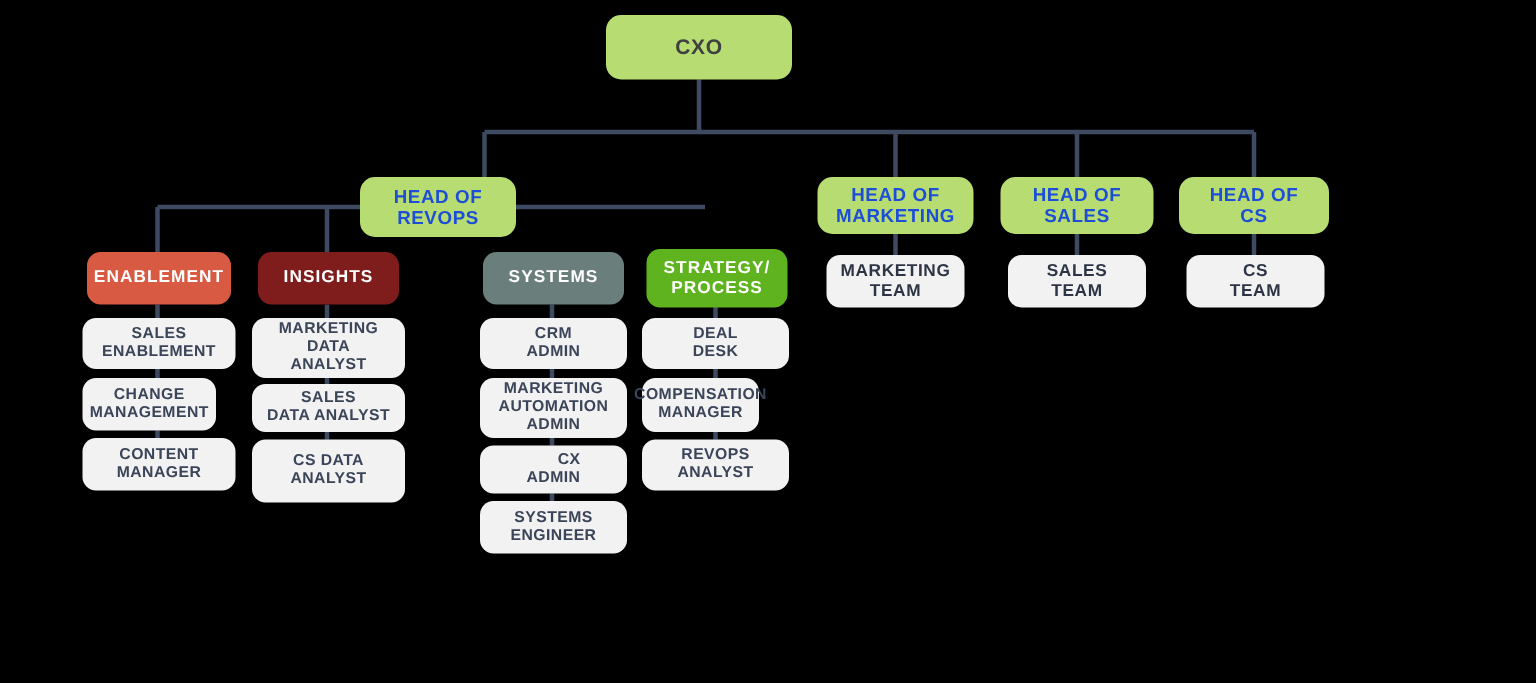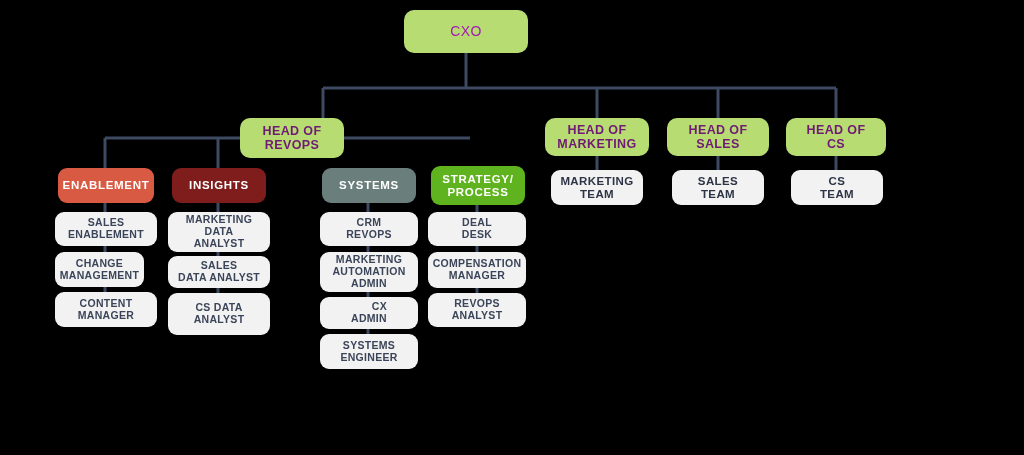--- a/index.html
+++ b/index.html
@@ -34,29 +34,29 @@
     text-align: center;
     border-radius: 9px;
     letter-spacing: 0.4px;
     line-height: 1.12;
     white-space: pre-line;
   }
 
   
   .node.head {
     background: #b7dc72;
-    color: #701a75;
+    color: #1d4ed8;
     font-weight: bold;
     font-size: 12.5px;
     border-radius: 10px;
   }
   .node.root {
     background: #b7dc72;
-    color: #a21caf;
-    font-weight: normal;
+    color: #404040;
+    font-weight: bold;
     font-size: 14px;
     border-radius: 10px;
   }
 
   
   .node.cat {
     color: #ffffff;
     font-weight: bold;
     font-size: 11.5px;
     letter-spacing: 0.7px;
@@ -170,32 +170,32 @@
 DATA
 ANALYST</div>
   <div class="node role" style="left:168px; top:256px; width:102px; height:32px;">SALES
 DATA ANALYST</div>
   <div class="node role" style="left:168px; top:293px; width:102px; height:42px;">CS DATA
 ANALYST</div>
 
   <div class="node cat cat-systems" style="left:322px; top:168px; width:94px; height:35px;">SYSTEMS</div>
 
   <div class="node role" style="left:320px; top:212px; width:98px; height:34px;">CRM
-REVOPS</div>
+ADMIN</div>
   <div class="node role" style="left:320px; top:252px; width:98px; height:40px;">MARKETING
 AUTOMATION
 ADMIN</div>
   <div class="node role" style="left:320px; top:297px; width:98px; height:32px;text-align:right;">CX
 ADMIN</div>
   <div class="node role" style="left:320px; top:334px; width:98px; height:35px;">SYSTEMS
 ENGINEER</div>
 
   <div class="node role" style="left:428px; top:212px; width:98px; height:34px;">DEAL
 DESK</div>
 
   <div class="node cat cat-strategy" style="left:431px; top:166px; width:94px; height:39px;">STRATEGY/
 PROCESS</div>
-  <div class="node role" style="left:428px; top:252px; width:98px; height:36px;">COMPENSATION
+  <div class="node role" style="left:428px; top:252px; width:78px; height:36px;">COMPENSATION
 MANAGER</div>
   <div class="node role" style="left:428px; top:293px; width:98px; height:34px;">REVOPS
 ANALYST</div>
 
 </div>
 
 </body></html>

